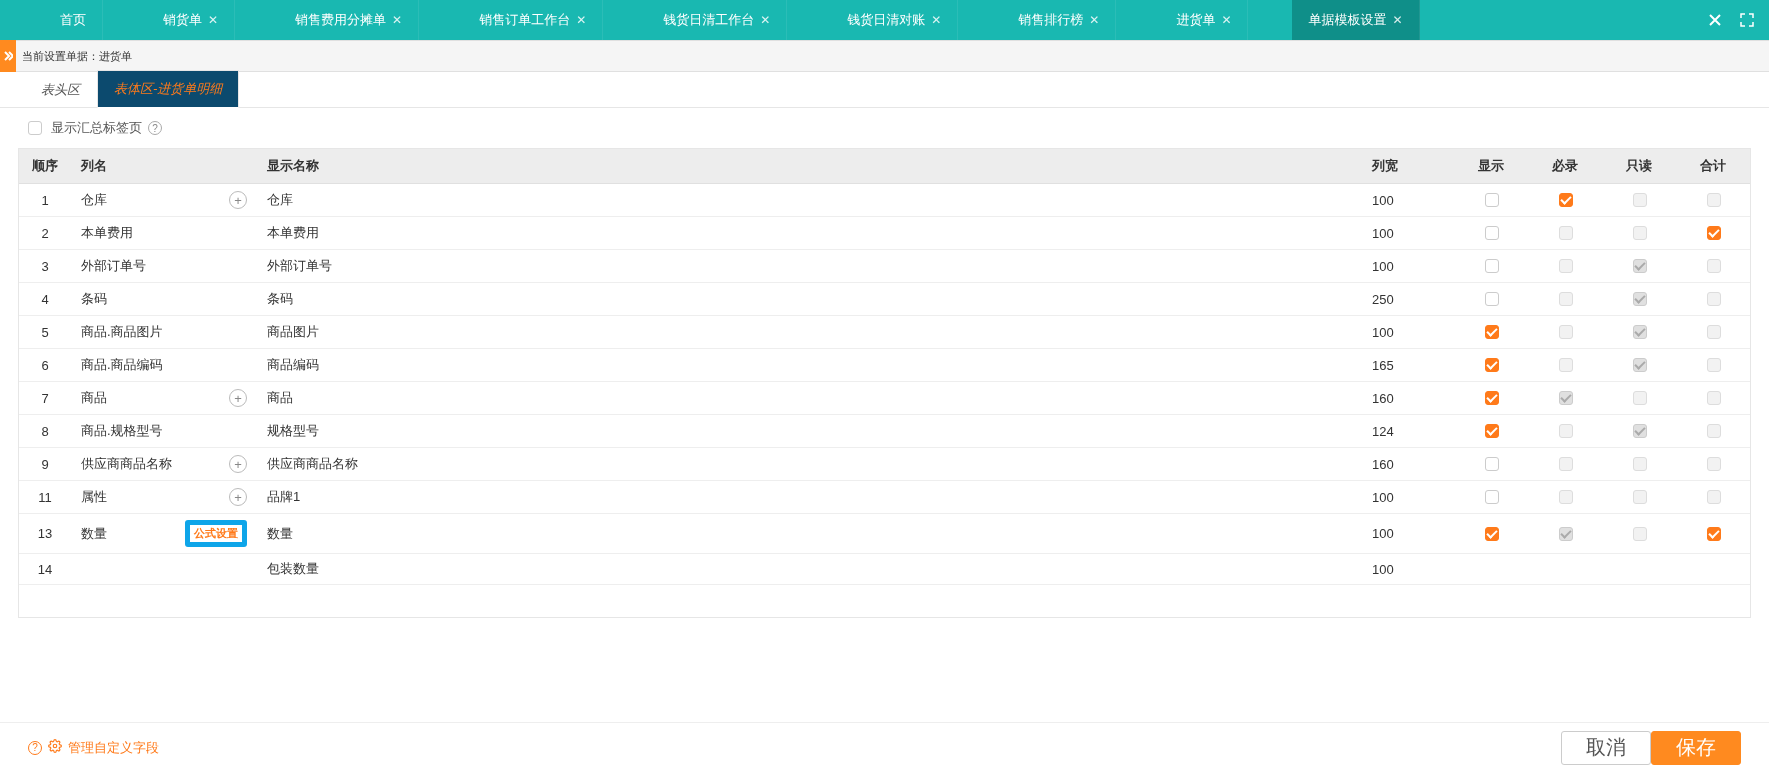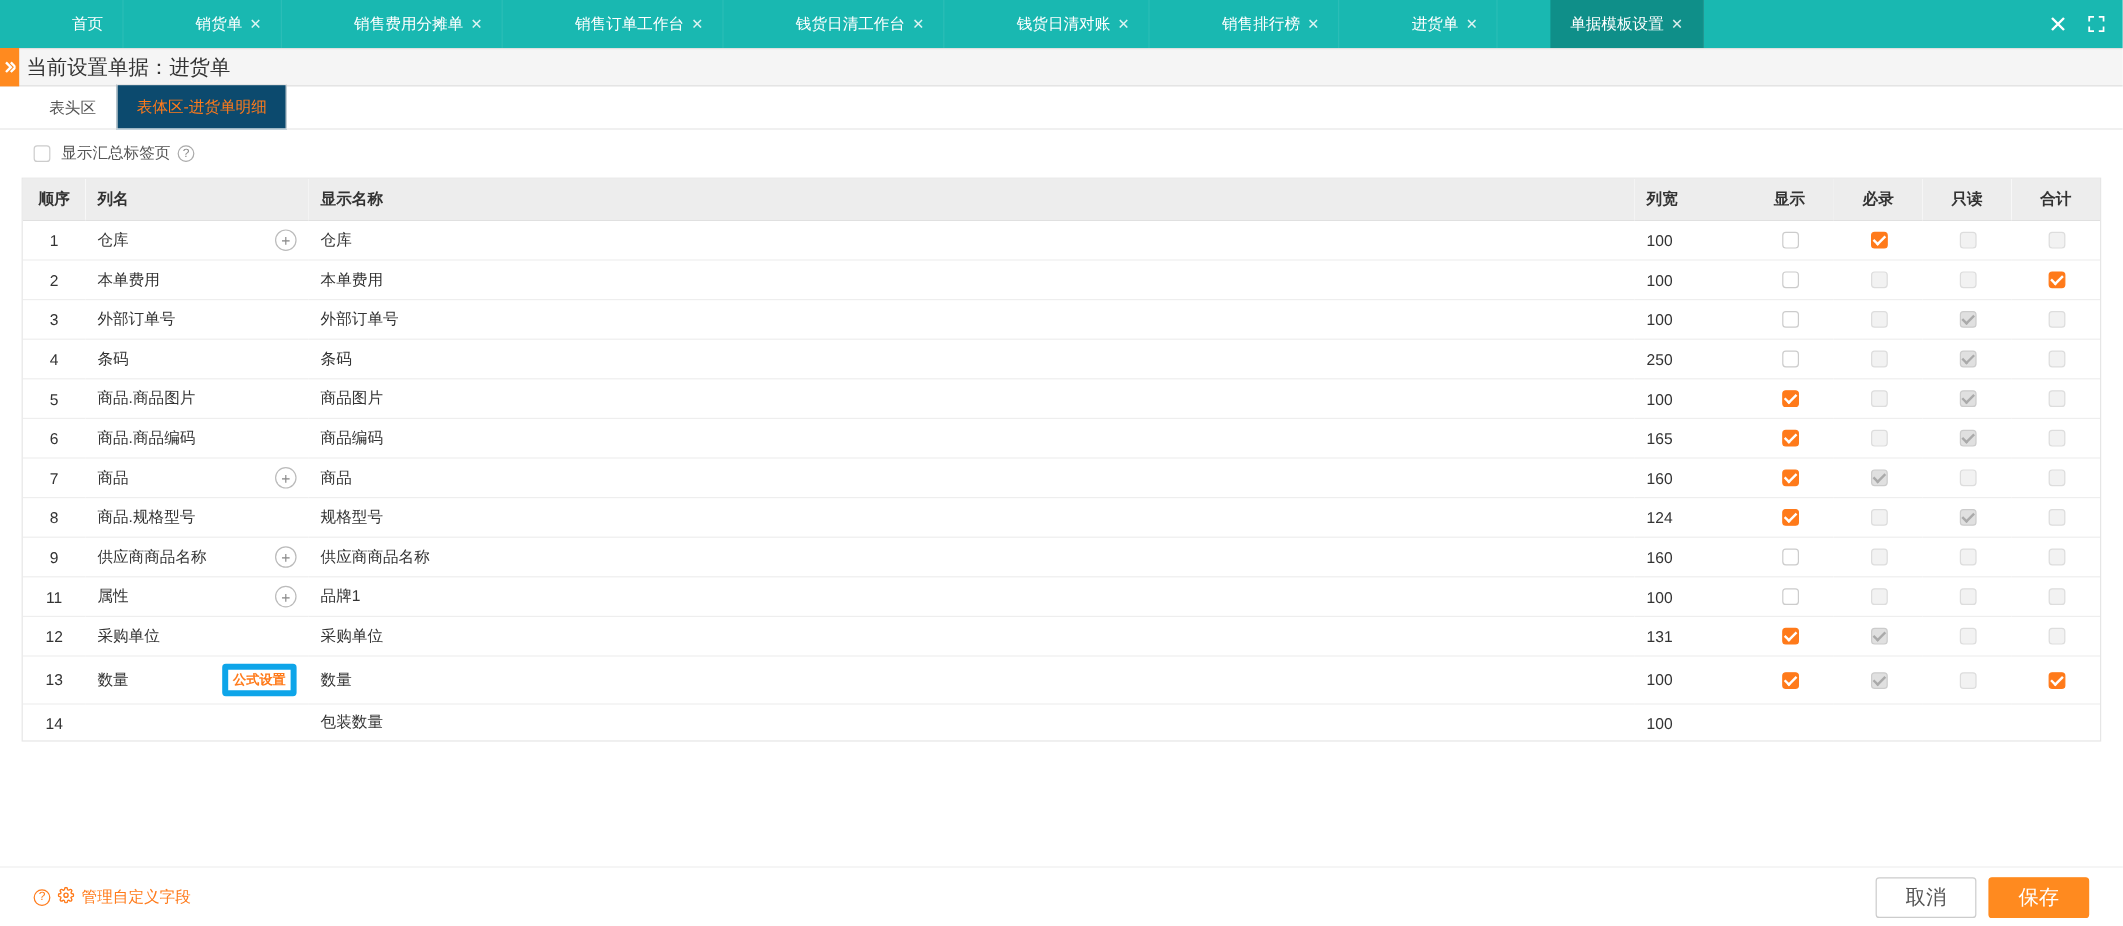--- a/index.html
+++ b/index.html
@@ -54,21 +54,21 @@
   .top-right svg { stroke: #fff; }
 
   
   .page-header {
     display: flex;
     align-items: center;
     height: 32px;
     background: #f5f5f5;
     border-top: 1px solid #e0e0e0;
     border-bottom: 1px solid #e0e0e0;
-    font-size: 17px;
+    font-size: 11px;
     color: #333;
   }
   .sidebar-toggle {
     width: 16px;
     height: 32px;
     background: #ff8a1f;
     display: flex;
     align-items: center;
     justify-content: center;
     cursor: pointer;
@@ -77,20 +77,21 @@
   .page-header .title { margin-left: 6px; }
 
   
   .section-tabs {
     display: flex;
     align-items: flex-end;
     height: 36px;
     border-bottom: 1px solid #e6e6e6;
     padding-left: 24px;
     gap: 0;
+    font-style: italic;
   }
   .section-tabs .stab {
     padding: 9px 16px;
     cursor: pointer;
     color: #555;
     border: 1px solid transparent;
     border-bottom: none;
     position: relative;
     top: 1px;
   }
@@ -244,25 +245,24 @@
   }
   .footer-left .help-icon { border-color: #ff7a1a; color: #ff7a1a; }
   .footer-left .gear-icon svg { stroke: #ff7a1a; }
   .footer-left a { color: #ff7a1a; text-decoration: none; cursor: pointer; }
   .footer .spacer { flex: 1; }
   .btn {
     height: 34px;
     padding: 0 24px;
     border-radius: 3px;
     cursor: pointer;
-    font-size: 17px;
+    font-size: 20px;
     display: inline-flex;
     align-items: center;
     justify-content: center;
-    margin-left: 10px;
   }
   .btn-default {
     background: #fff;
     border: 1px solid #ccc;
     color: #555;
   }
   .btn-primary {
     background: #ff8a1f;
     border: 1px solid #ff8a1f;
     color: #fff;
@@ -507,34 +507,20 @@
               </div>
             </td>
             <td class="col-disp">品牌1</td>
             <td class="col-width">100</td>
             <td class="col-chk"><input type="checkbox" class="chk" style=""></td>
             <td class="col-chk"><input type="checkbox" class="chk" disabled="" style=""></td>
             <td class="col-chk"><input type="checkbox" class="chk" disabled="" style=""></td>
             <td class="col-chk"><input type="checkbox" class="chk" disabled="" style=""></td>
           </tr>
           <tr>
-            <td class="col-order">12</td>
-            <td class="col-name">
-              <div class="name-cell">
-                <span>采购单位</span>
-              </div>
-            </td>
-            <td class="col-disp">采购单位</td>
-            <td class="col-width">131</td>
-            <td class="col-chk"><input type="checkbox" class="chk" checked="" style=""></td>
-            <td class="col-chk"><input type="checkbox" class="chk" disabled="" checked="" style=""></td>
-            <td class="col-chk"><input type="checkbox" class="chk" disabled="" style=""></td>
-            <td class="col-chk"><input type="checkbox" class="chk" disabled="" style=""></td>
-          </tr>
-          <tr>
             <td class="col-order">13</td>
             <td class="col-name">
               <div class="name-cell">
                 <span>数量</span>
                 <span class="formula-btn">公式设置</span>
               </div>
             </td>
             <td class="col-disp">数量</td>
             <td class="col-width">100</td>
             <td class="col-chk"><input type="checkbox" class="chk" checked="" style=""></td>

